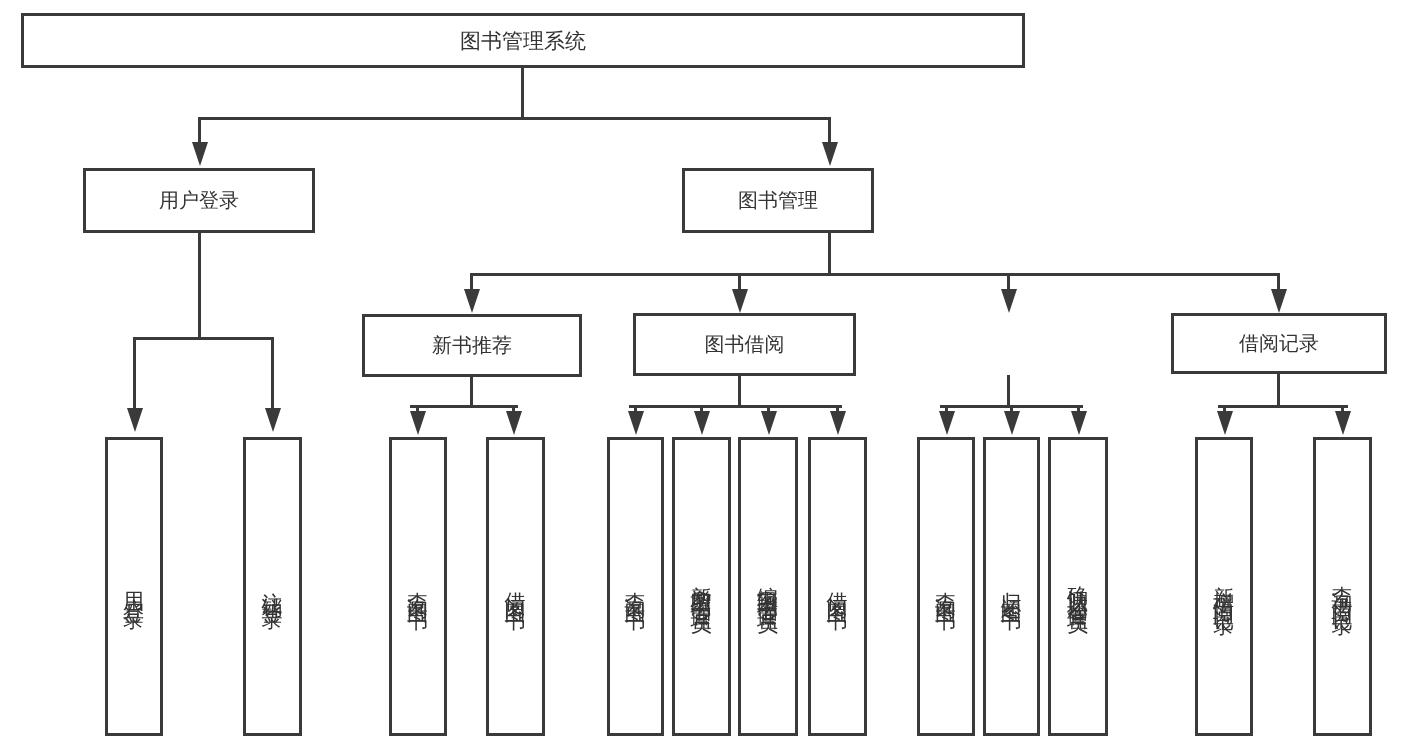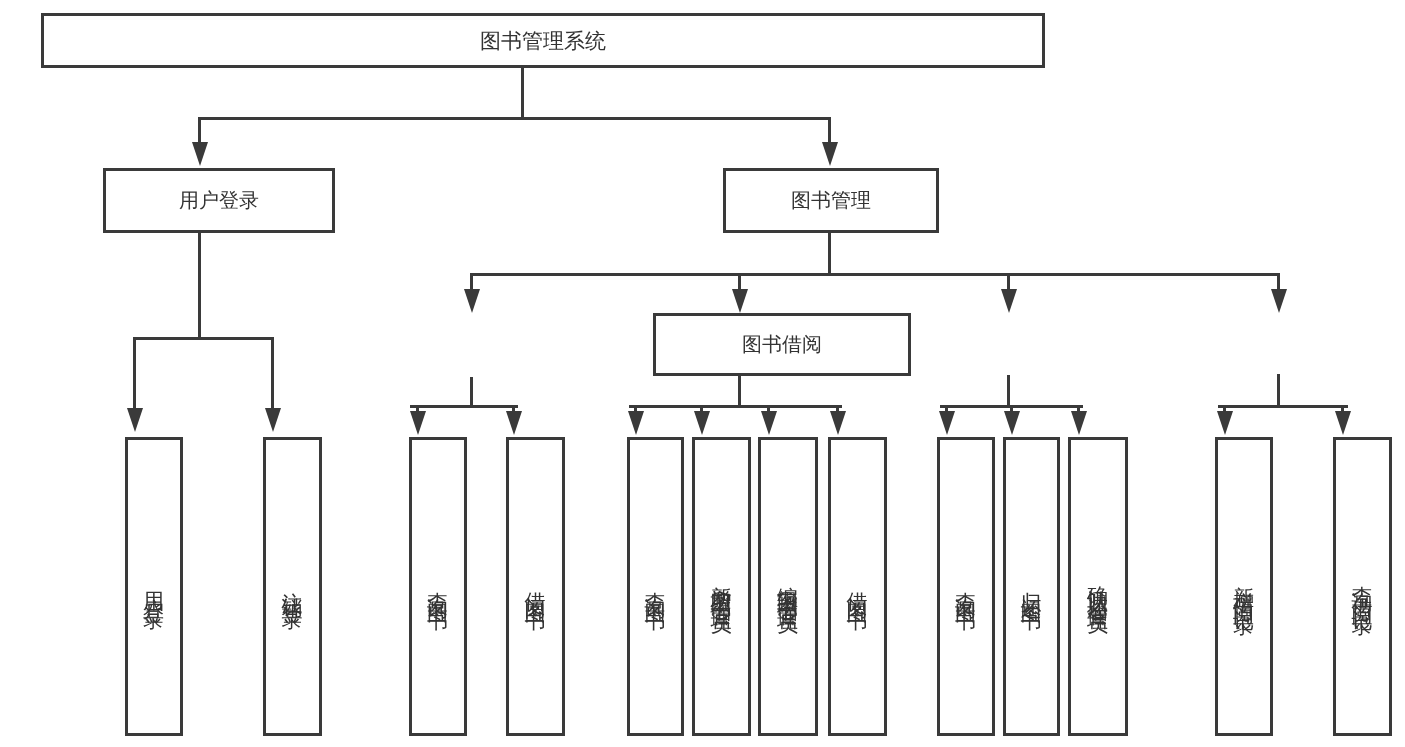--- a/index.html
+++ b/index.html
@@ -22,21 +22,20 @@
     position: absolute;
     border: 3px solid var(--line);
     background: var(--background);
     display: flex;
     align-items: center;
     justify-content: center;
     color: var(--text);
     font-size: 20px;
     text-align: center;
     white-space: nowrap;
-    margin-left: 20px;
   }
   .box.root-box { font-size: 21px; }
   .box.vert {
     writing-mode: vertical-rl;
     text-orientation: mixed;
     font-size: 21px;
     letter-spacing: 6px;
     white-space: normal;
     line-height: 1;
   }
@@ -72,42 +71,44 @@
 
   <div class="line" style="left:521px;top:68px;width:3px;height:52px"></div>
   <div class="line" style="left:198px;top:117px;width:633px;height:3px"></div>
 
   <div class="line" style="left:198px;top:117px;width:3px;height:28px"></div>
   <div class="arrow" style="left:192px;top:142px"></div>
   <div class="line" style="left:828px;top:117px;width:3px;height:28px"></div>
   <div class="arrow" style="left:822px;top:142px"></div>
 
   <div class="box" style="left:83px;top:168px;width:232px;height:65px">用户登录</div>
-  <div class="box" style="left:703px;top:168px;width:216px;height:65px">图书管理</div>
+  <div class="box" style="left:682px;top:168px;width:192px;height:65px">图书管理</div>
 
   <div class="line" style="left:198px;top:233px;width:3px;height:104px"></div>
   <div class="line" style="left:133px;top:337px;width:141px;height:3px"></div>
   <div class="line" style="left:133px;top:337px;width:3px;height:72px"></div>
   <div class="arrow" style="left:127px;top:408px"></div>
   <div class="line" style="left:271px;top:337px;width:3px;height:72px"></div>
   <div class="arrow" style="left:265px;top:408px"></div>
 
   <div class="line" style="left:828px;top:233px;width:3px;height:40px"></div>
   <div class="line" style="left:470px;top:273px;width:810px;height:3px"></div>
 
   <div class="line" style="left:470px;top:273px;width:3px;height:18px"></div>
   <div class="arrow" style="left:464px;top:289px"></div>
   <div class="line" style="left:738px;top:273px;width:3px;height:18px"></div>
   <div class="arrow" style="left:732px;top:289px"></div>
   <div class="line" style="left:1007px;top:273px;width:3px;height:18px"></div>
   <div class="arrow" style="left:1001px;top:289px"></div>
   <div class="line" style="left:1277px;top:273px;width:3px;height:18px"></div>
   <div class="arrow" style="left:1271px;top:289px"></div>
 
-  <div class="box" style="left:633px;top:313px;width:258px;height:63px">图书借阅</div>
+  <div class="box" style="left:362px;top:314px;width:220px;height:63px">新书推荐</div>
+  <div class="box" style="left:633px;top:313px;width:223px;height:63px">图书借阅</div>
+  <div class="box" style="left:1171px;top:313px;width:216px;height:61px">借阅记录</div>
 
   <div class="line" style="left:470px;top:377px;width:3px;height:30px"></div>
   <div class="line" style="left:410px;top:405px;width:108px;height:3px"></div>
   <div class="line" style="left:416px;top:405px;width:3px;height:8px"></div>
   <div class="arrow" style="left:410px;top:411px"></div>
   <div class="line" style="left:512px;top:405px;width:3px;height:8px"></div>
   <div class="arrow" style="left:506px;top:411px"></div>
 
   <div class="line" style="left:738px;top:376px;width:3px;height:31px"></div>
   <div class="line" style="left:629px;top:405px;width:213px;height:3px"></div>

